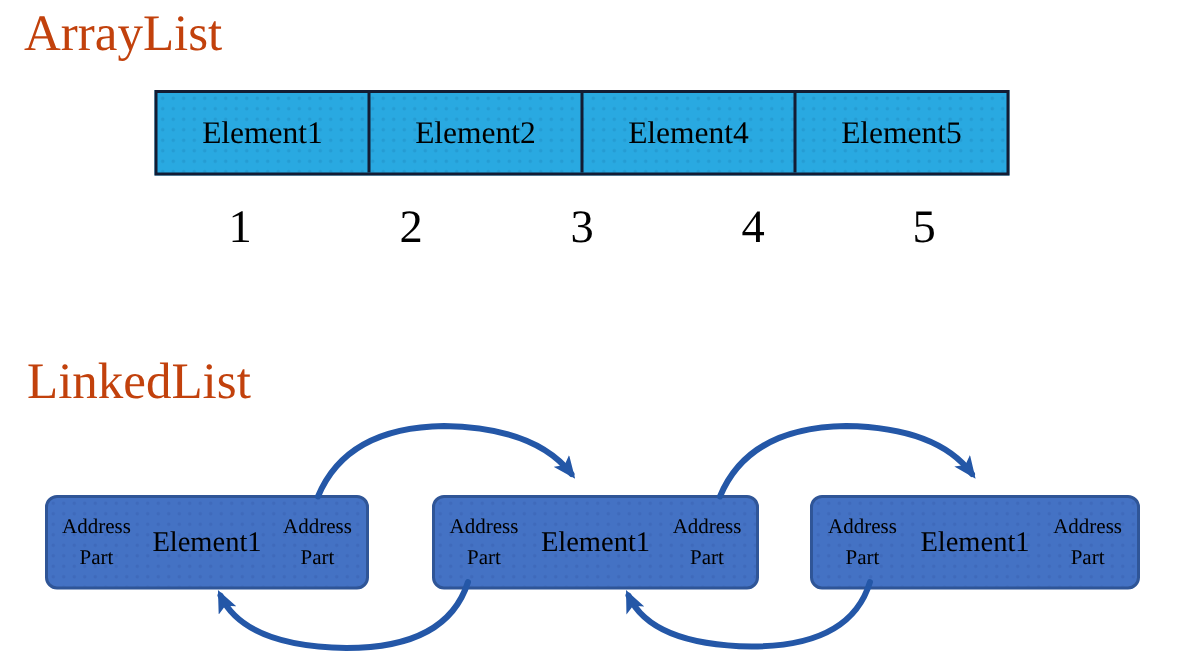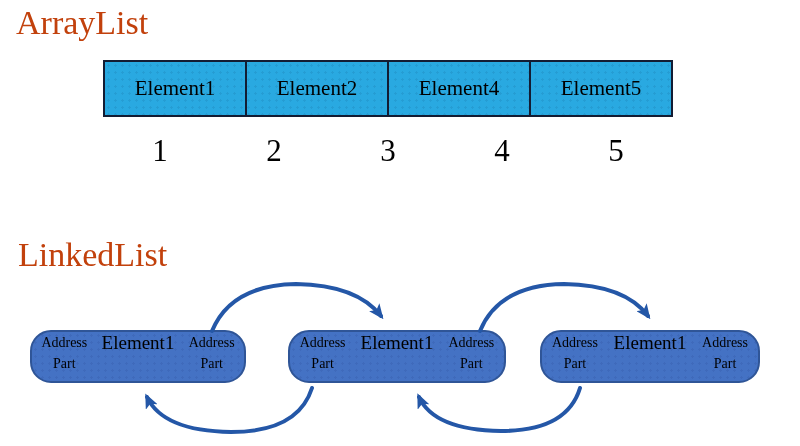--- a/index.html
+++ b/index.html
@@ -51,29 +51,29 @@
     font-size:31px;
   }
   .index-cell{
     flex:1;
     text-align:center;
   }
 
   
   .node{
     position:absolute;
-    top:330px;height:53px;
+    top:330px;height:63px;
     box-sizing:border-box;
     background-color:#4472c4;
     background-image:radial-gradient(rgba(0,0,70,0.07) 1px, transparent 1.4px);
     background-size:7px 7px;
     border:2px solid #2f5597;
-    border-radius:21px;
+    border-radius:8px;
     display:flex;
-    align-items:flex-start;
+    align-items:center;
     overflow:hidden;
   }
   #node-1{left:30px;width:216px;}
   #node-2{left:288px;width:218px;}
   #node-3{left:540px;width:220px;}
   .node-section{
     display:flex;align-items:center;justify-content:center;
     text-align:center;
   }
   .sec-addr{

